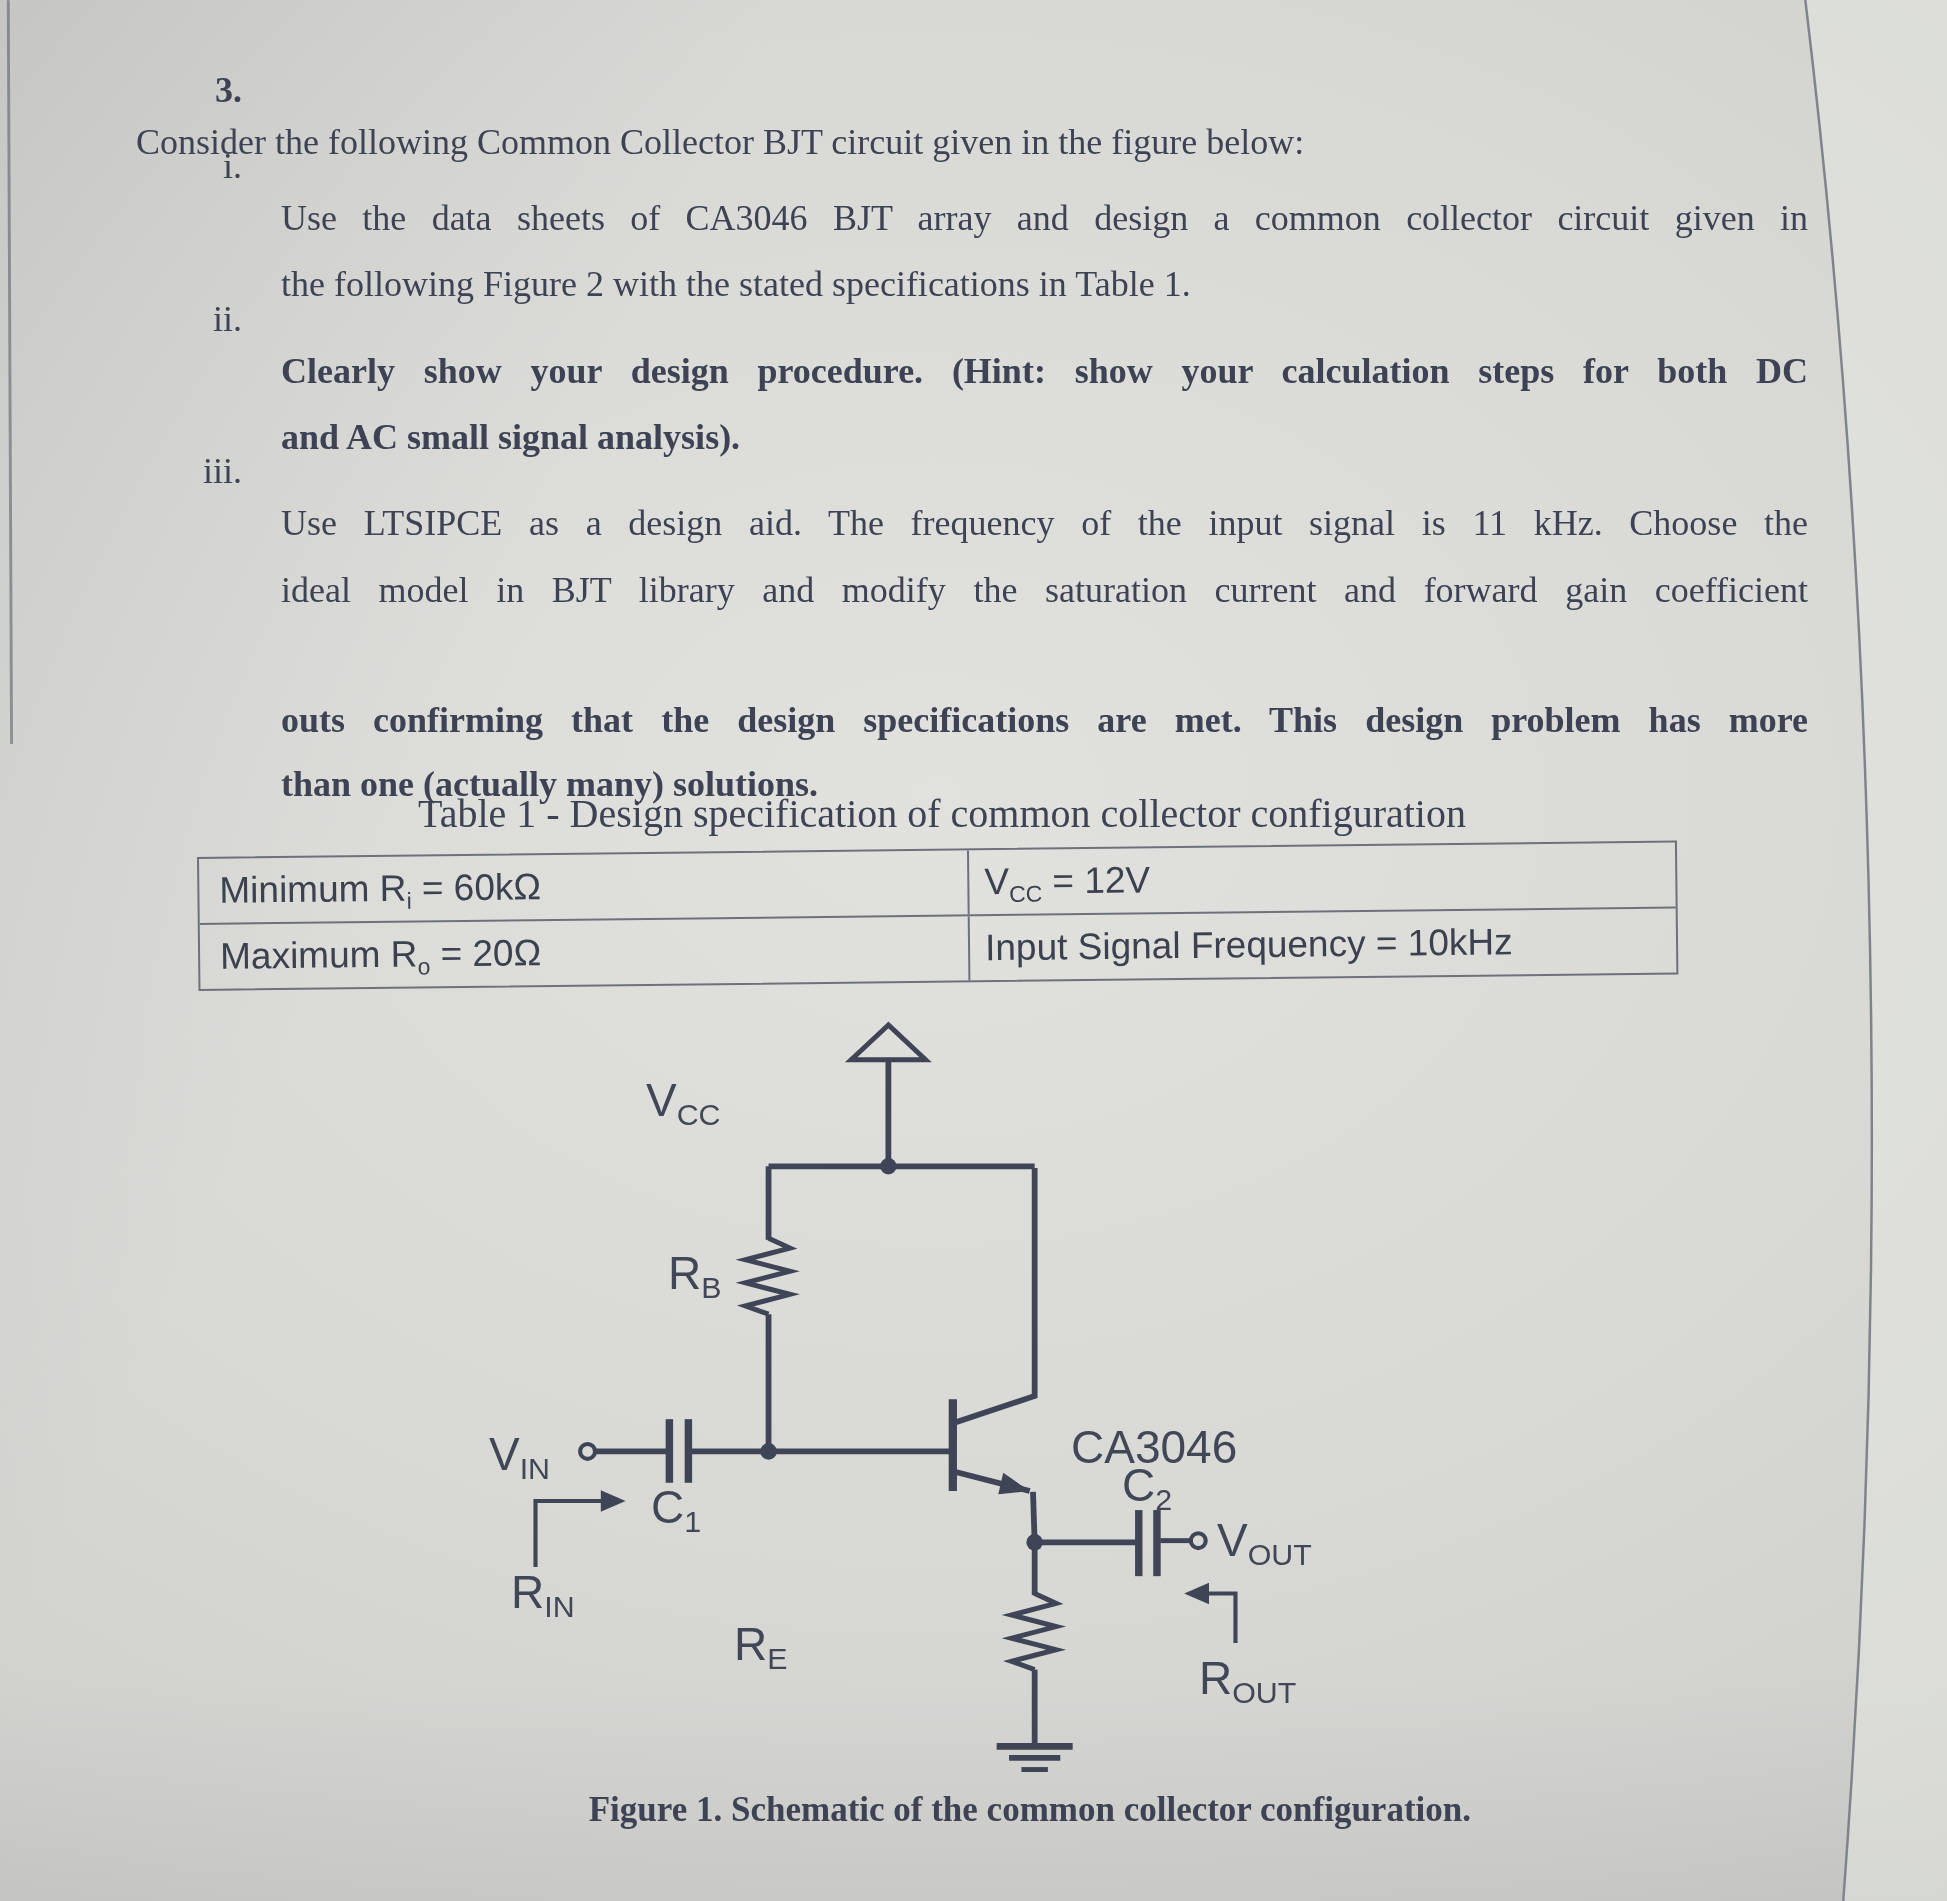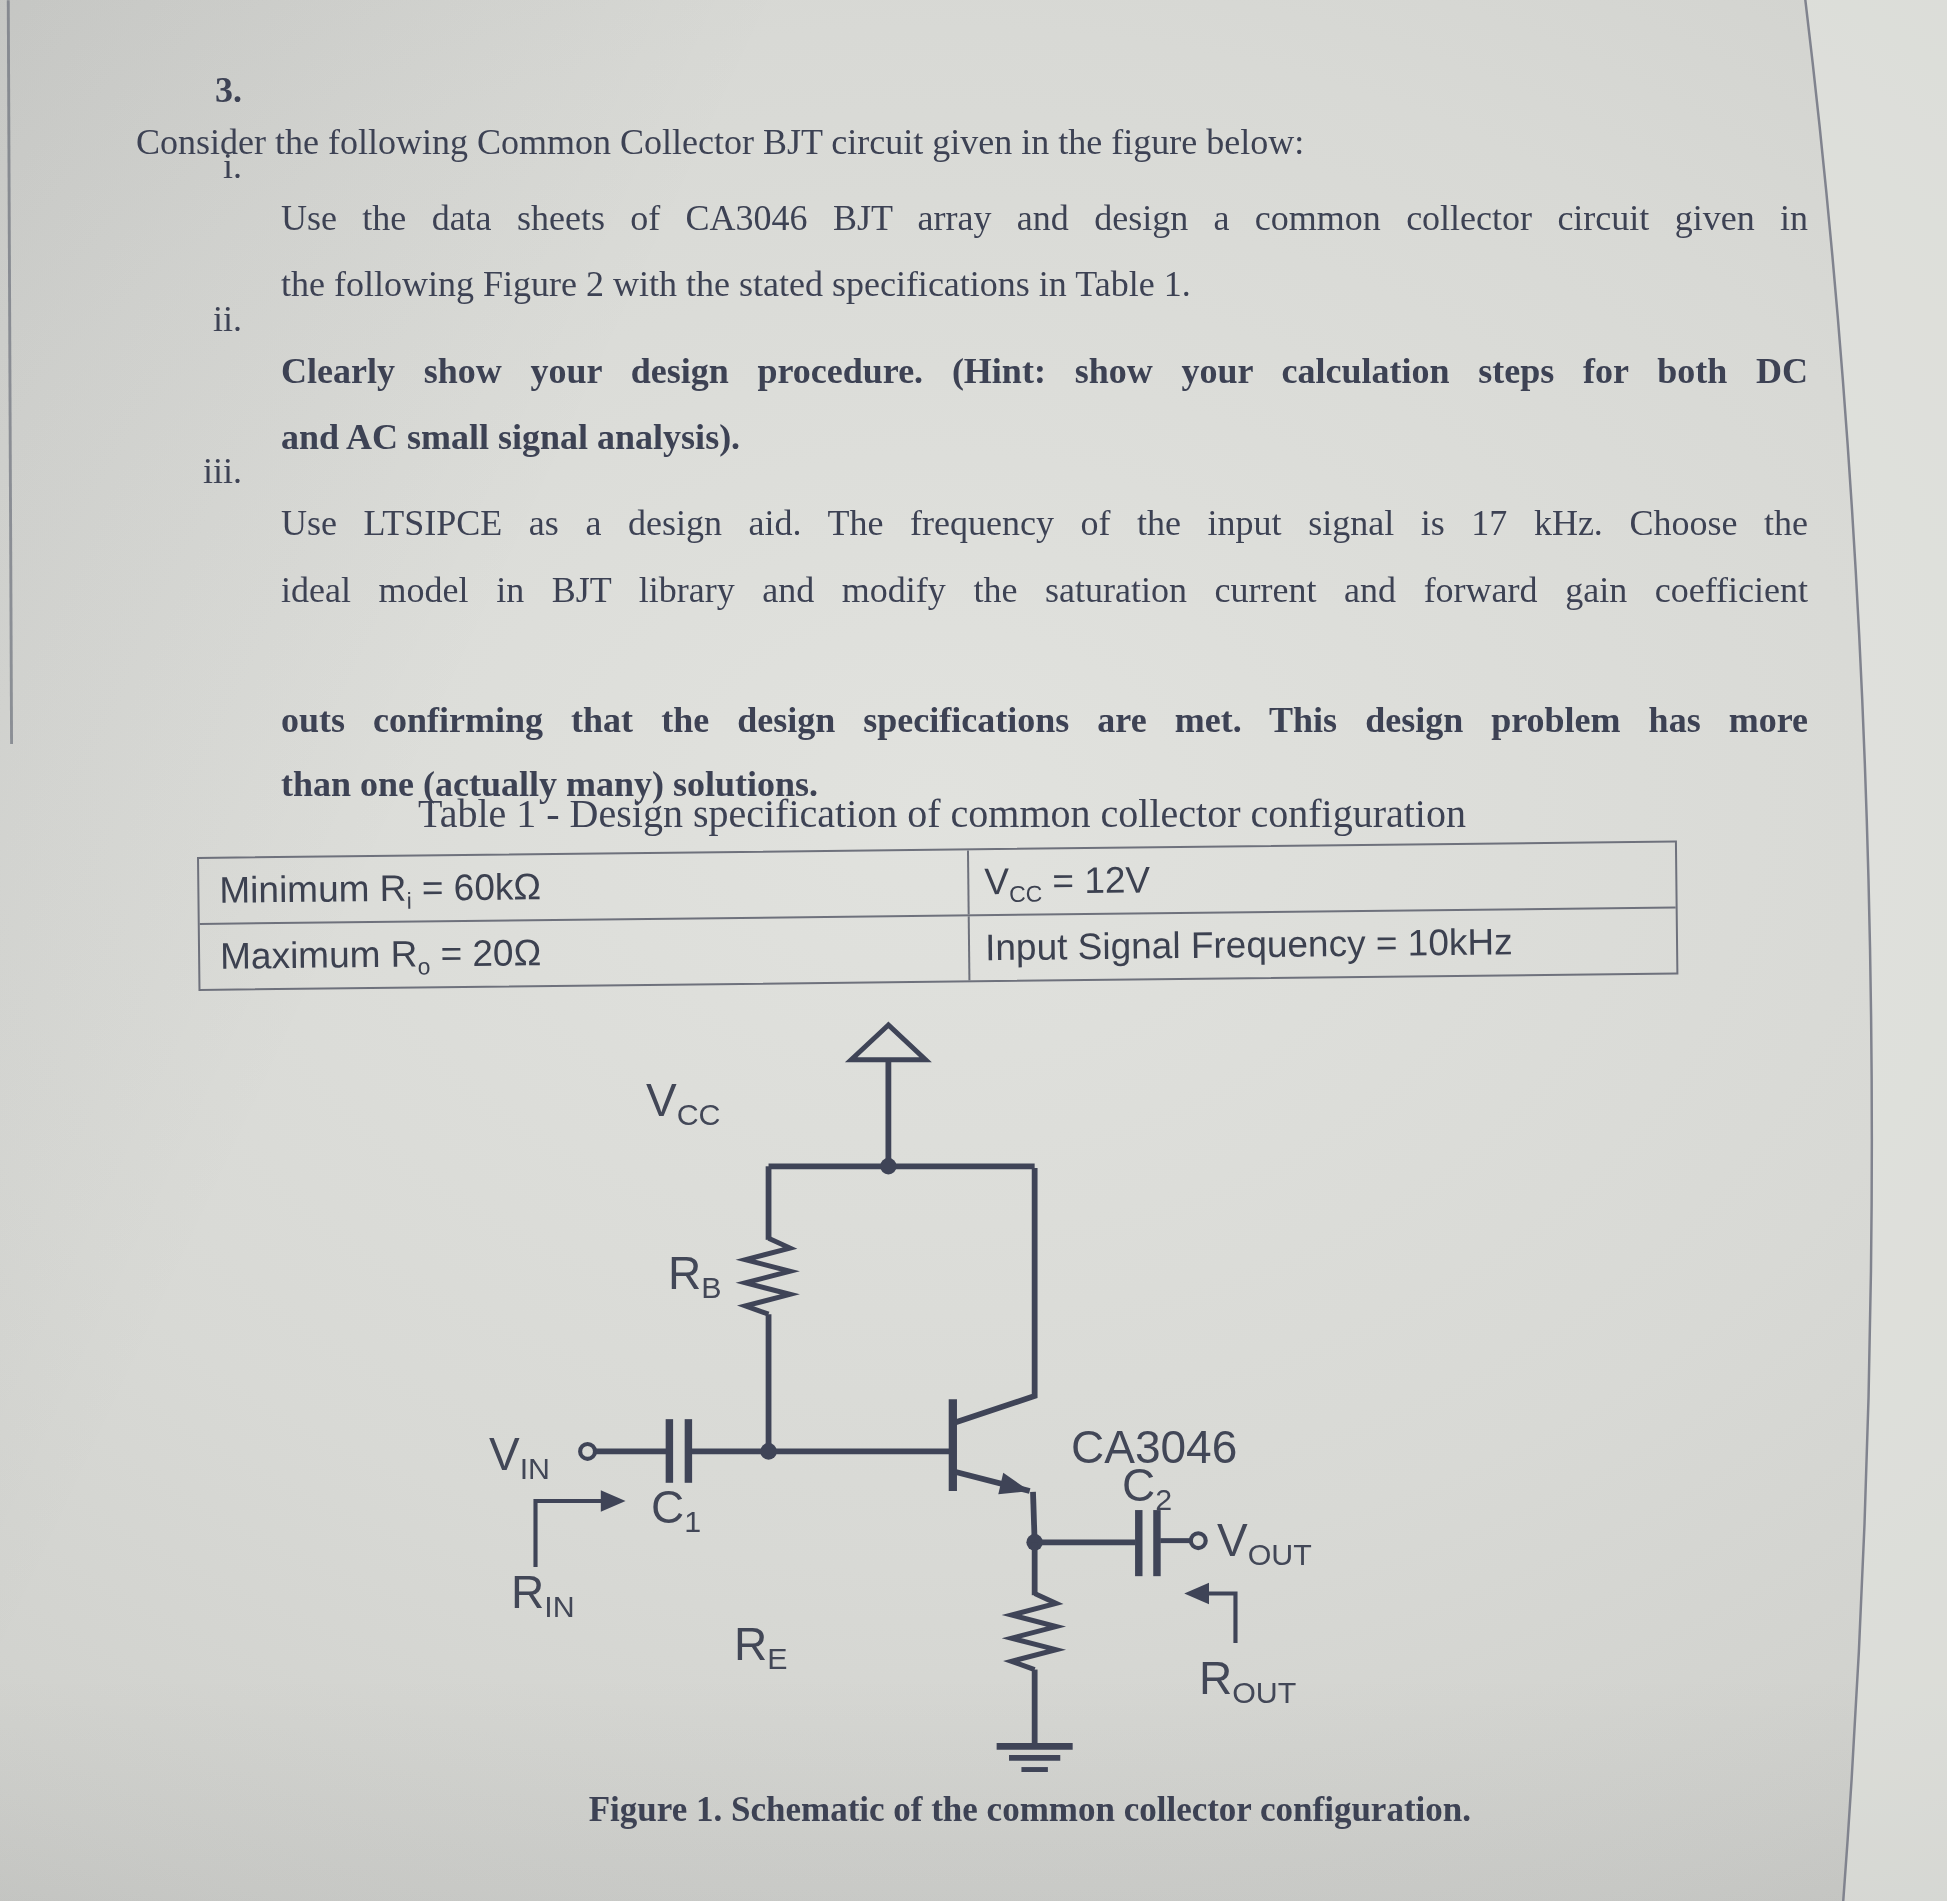--- a/index.html
+++ b/index.html
@@ -42,21 +42,21 @@
 
   <div class="marker" style="top:145px">i.</div>
   <div class="tl j" style="top:145px">Use the data sheets of CA3046 BJT array and design a common collector circuit given in</div>
   <div class="tl" style="top:211px">the following Figure 2 with the stated specifications in Table 1.</div>
 
   <div class="marker" style="top:298px">ii.</div>
   <div class="tl j b" style="top:298px">Clearly show your design procedure. (Hint: show your calculation steps for both DC</div>
   <div class="tl b" style="top:364px">and AC small signal analysis).</div>
 
   <div class="marker" style="top:450px">iii.</div>
-  <div class="tl j" style="top:450px">Use LTSIPCE as a design aid. The frequency of the input signal is 17 kHz. Choose the</div>
+  <div class="tl j" style="top:450px">Use LTSIPCE as a design aid. The frequency of the input signal is 11 kHz. Choose the</div>
   <div class="tl j" style="top:517px">ideal model in BJT library and modify the saturation current and forward gain coefficient</div>
   <div class="tl j b" style="top:647px">outs confirming that the design specifications are met. This design problem has more</div>
   <div class="tl b" style="top:711px">than one (actually many) solutions.</div>
 
   <div class="ttl" style="top:790px">Table 1 - Design specification of common collector configuration</div>
 
   <div class="tbl">
     <div class="trow">
       <div class="tcell tc1">
         <span><span>Minimum R</span><sub class="s">i</sub><span> = 60kΩ</span></span>

